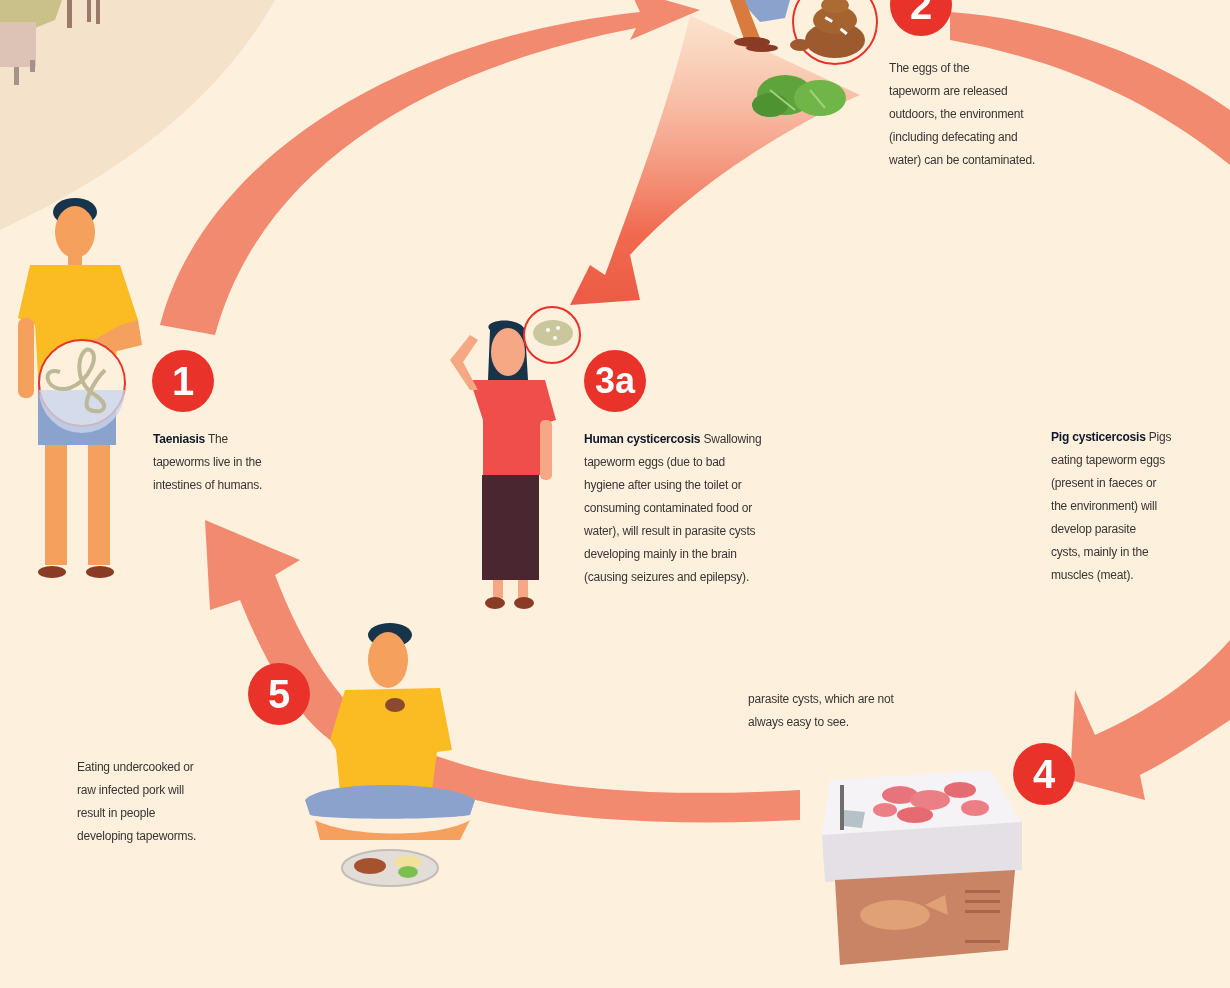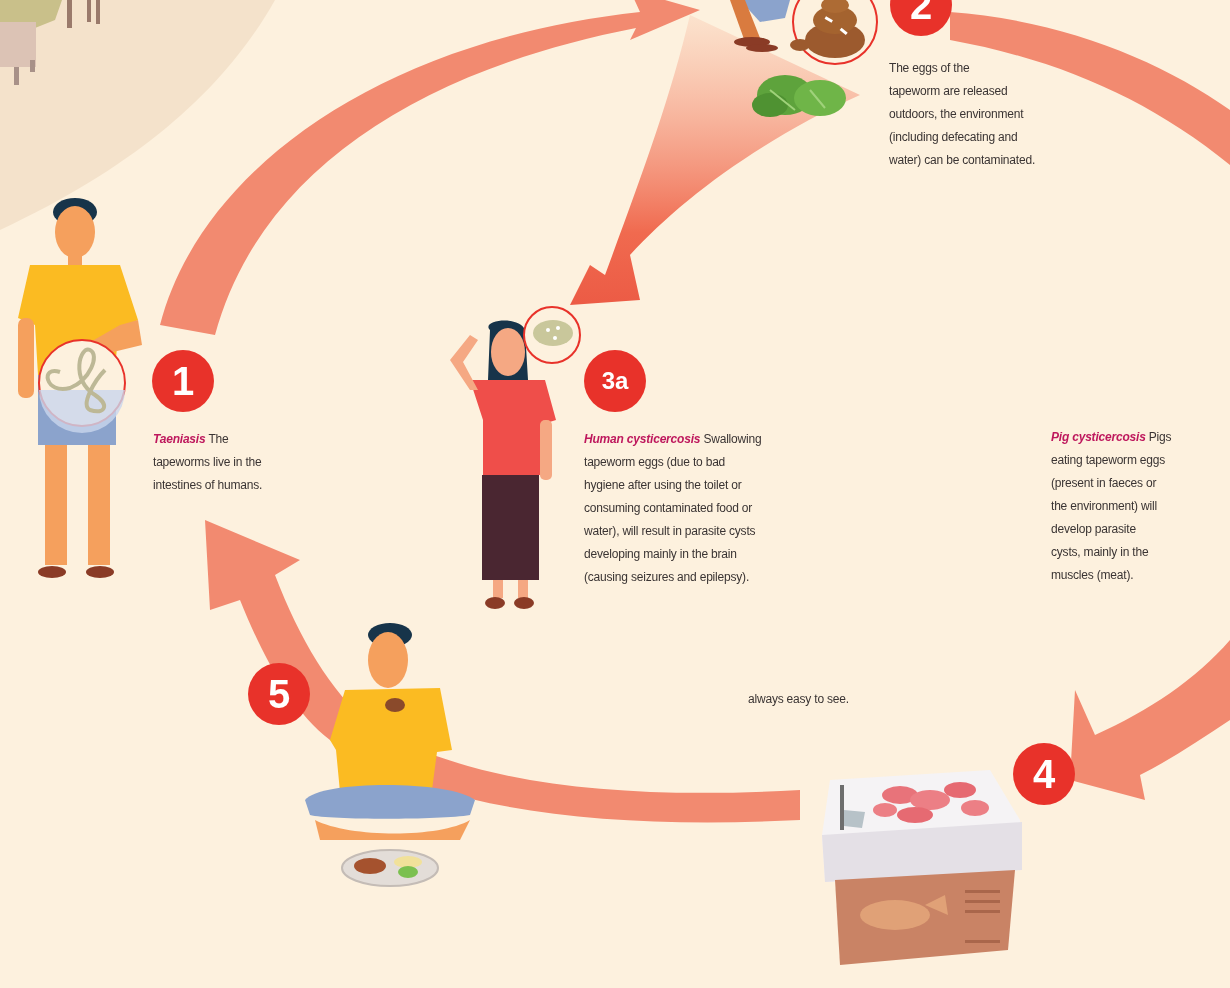--- a/index.html
+++ b/index.html
@@ -1,21 +1,21 @@
 <!DOCTYPE html>
 <html><head>
 <meta charset="utf-8">
 <style>
   html, body { margin:0; padding:0; }
   body { width:1230px; height:988px; overflow:hidden; background:#fdf1de; position:relative; font-family:"Liberation Sans", sans-serif; }
   .canvas { position:absolute; left:0; top:0; width:1230px; height:988px; }
   .txt { position:absolute; color:#3a3433; font-size:12px; line-height:23px; letter-spacing:-0.2px; }
-  .em { color:#be185d; font-style:italic; font-weight:bold; }
+  .em { color:#0f172a; font-weight:bold; }
   .badge { position:absolute; width:62px; height:62px; border-radius:50%; background:#e8322a; color:#fff; font-weight:bold; font-size:40px; display:flex; align-items:center; justify-content:center; font-family:"Liberation Sans", sans-serif; }
-  .badge.sm { font-size:24px; }
+  .badge.sm { font-size:36px; }
   svg { position:absolute; left:0; top:0; }
 </style>
 </head>
 <body>
 
 <div class="canvas">
 
   <svg width="1230" height="988" viewBox="0 0 1230 988">
     <defs>
       <linearGradient id="funnel" x1="0" y1="0" x2="0" y2="1">
@@ -180,16 +180,23 @@
     <div><span class="em">Human cysticercosis</span> <span>Swallowing</span></div>
     <div>tapeworm eggs (due to bad</div>
     <div>hygiene after using the toilet or</div>
     <div>consuming contaminated food or</div>
     <div>water), will result in parasite cysts</div>
     <div>developing mainly in the brain</div>
     <div>(causing seizures and epilepsy).</div>
   </div>
 
   <div class="txt" style="left:748px;top:688px;">
+    <div>parasite cysts, which are not</div>
     <div>always easy to see.</div>
   </div>
 
+  <div class="txt" style="left:77px;top:756px;">
+    <div>Eating undercooked or</div>
+    <div>raw infected pork will</div>
+    <div>result in people</div>
+    <div>developing tapeworms.</div>
+  </div>
 </div>
 
 </body></html>

